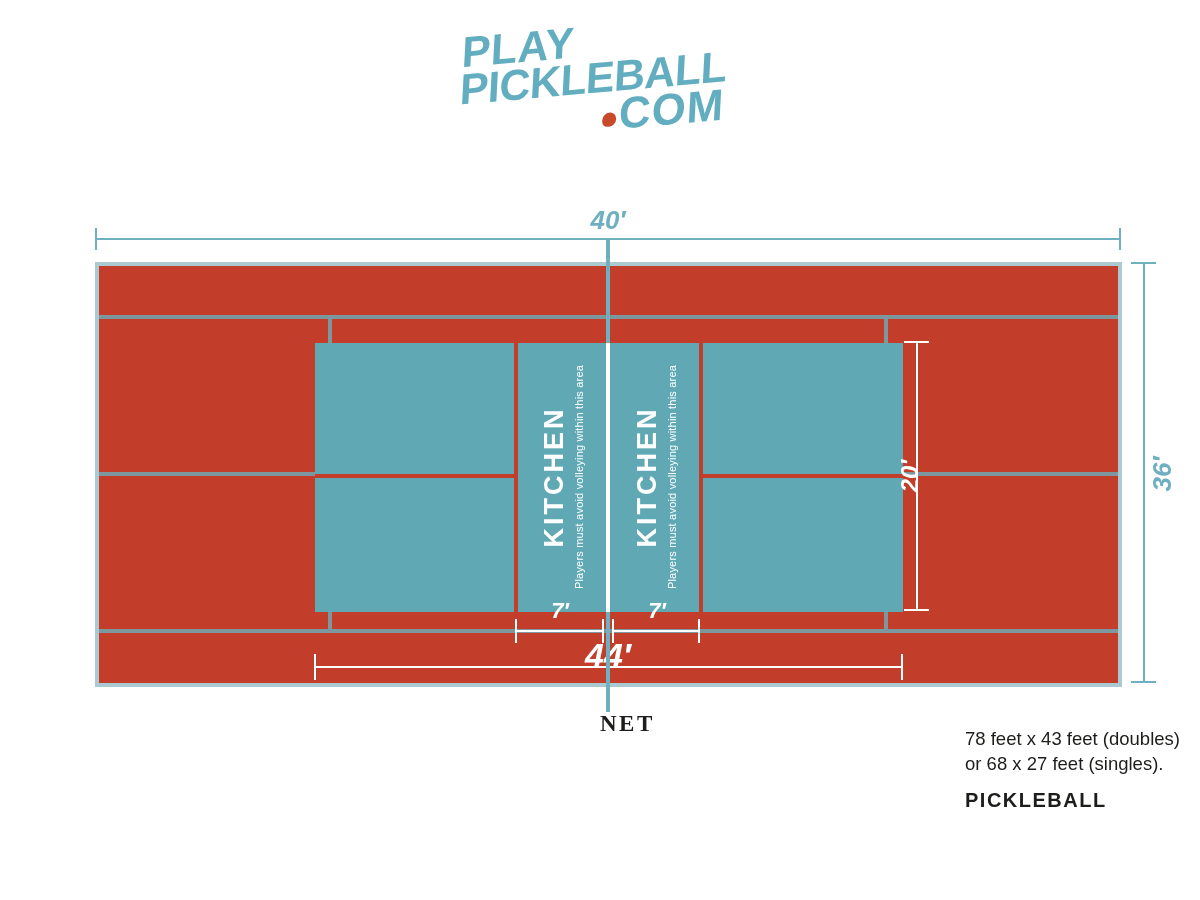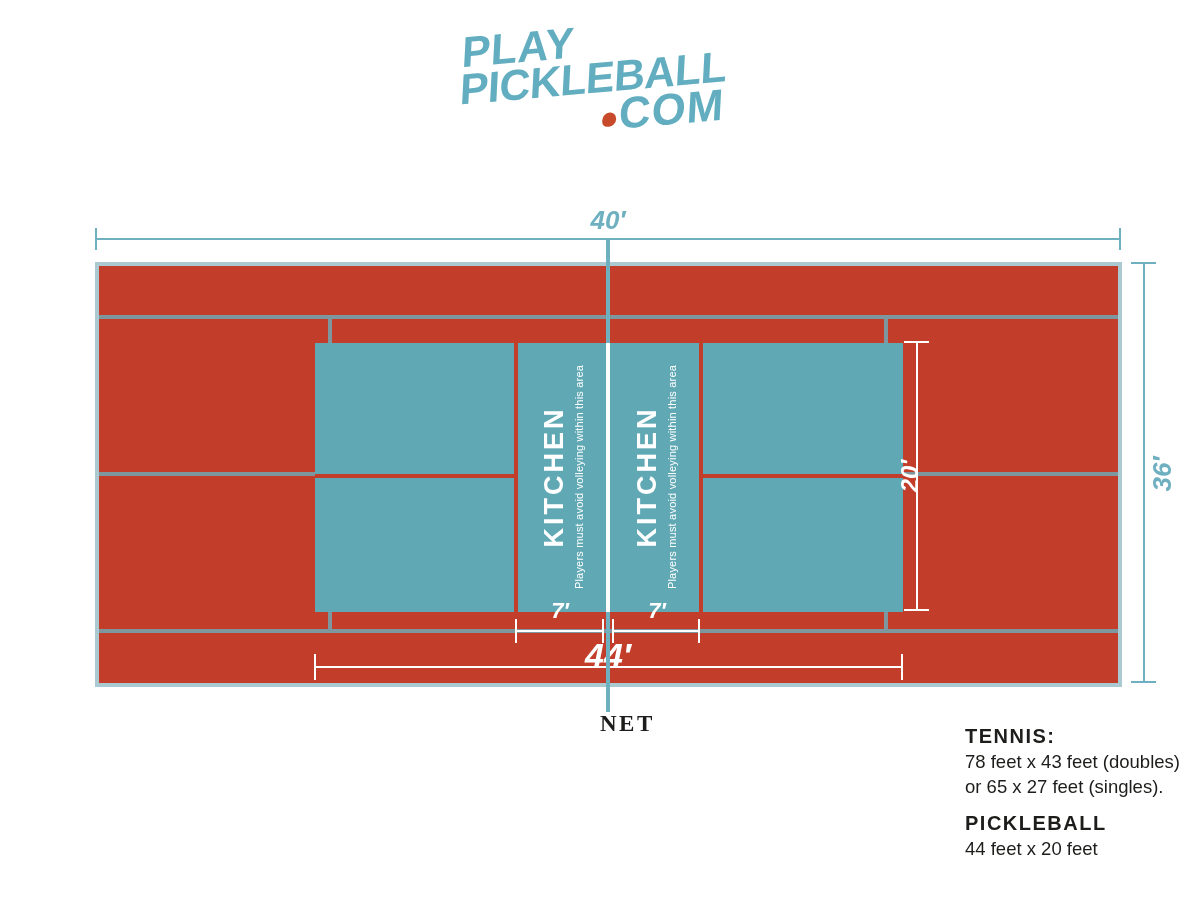--- a/index.html
+++ b/index.html
@@ -126,20 +126,18 @@
   <div class="abs wlabel twenty rot" style="left:910px;top:476px;">20′</div>
 
   <div class="abs net-line"></div>
   <div class="abs net-line-white"></div>
 
   <div class="abs note" style="left:600px;top:711px;">
     <div class="note-title">NET</div>
   </div>
 
   <div class="abs legend" style="left:965px;top:725px;">
-    <div class="legend-h">TENNIS:</div>
     <div class="legend-t">78 feet x 43 feet (doubles)</div>
-    <div class="legend-t">or 65 x 27 feet (singles).</div>
+    <div class="legend-t">or 68 x 27 feet (singles).</div>
     <div class="legend-h legend-h2">PICKLEBALL</div>
-    <div class="legend-t">44 feet x 20 feet</div>
   </div>
 
 </div>
 
 </body></html>

